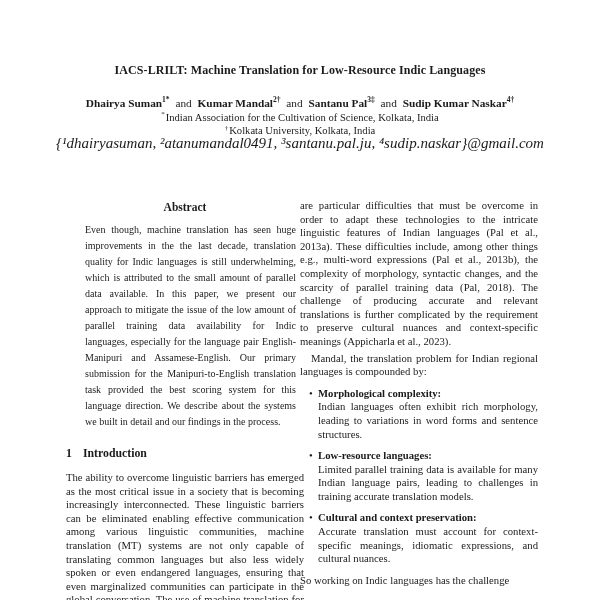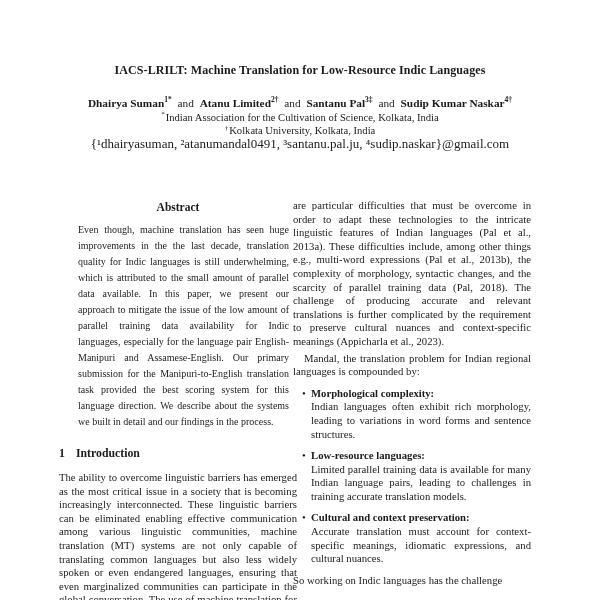--- a/index.html
+++ b/index.html
@@ -35,30 +35,32 @@
   .author { font-weight: bold; }
   .author sup { font-size: 7.5px; line-height: 0; }
   .and-sep { font-weight: normal; padding: 0 3px; }
   .affiliations {
     margin-top: 1px;
     font-size: 10.6px;
     line-height: 13.2px;
   }
   .affil sup { font-size: 7px; line-height: 0; margin-right: 1px; }
   .email-line {
-    font-size: 13px;
+    font-size: 15px;
     line-height: 13.2px;
+    font-style: italic;
   }
   
   .col {
     position: absolute;
     top: 199px;
     width: 238px;
     height: 401px;
     overflow: hidden;
+    margin-left: 7px;
   }
   .col-left  { left: 59px; }
   .col-right { left: 293px; }
 
   .abstract-heading {
     margin: 2px 0 9px 0;
     text-align: center;
     font-size: 11.5px;
     font-weight: bold;
   }
@@ -110,21 +112,21 @@
 <body>
 
 <div class="page">
 
   <header class="header">
     <h1 class="title">IACS-LRILT: Machine Translation for Low-Resource Indic Languages</h1>
 
     <div class="authors">
       <span class="author"><span>Dhairya Suman</span><sup>1*</sup></span>
       <span class="and-sep">and</span>
-      <span class="author"><span>Atanu Limited</span><sup>2†</sup></span>
+      <span class="author"><span>Kumar Mandal</span><sup>2†</sup></span>
       <span class="and-sep">and</span>
       <span class="author"><span>Santanu Pal</span><sup>3‡</sup></span>
       <span class="and-sep">and</span>
       <span class="author"><span>Sudip Kumar Naskar</span><sup>4†</sup></span>
     </div>
 
     <div class="affiliations">
       <div class="affil"><sup>*</sup><span>Indian Association for the Cultivation of Science, Kolkata, India</span></div>
       <div class="affil"><sup>†</sup><span>Kolkata University, Kolkata, India</span></div>
       <div class="email-line">{¹dhairyasuman, ²atanumandal0491, ³santanu.pal.ju, ⁴sudip.naskar}@gmail.com</div>

